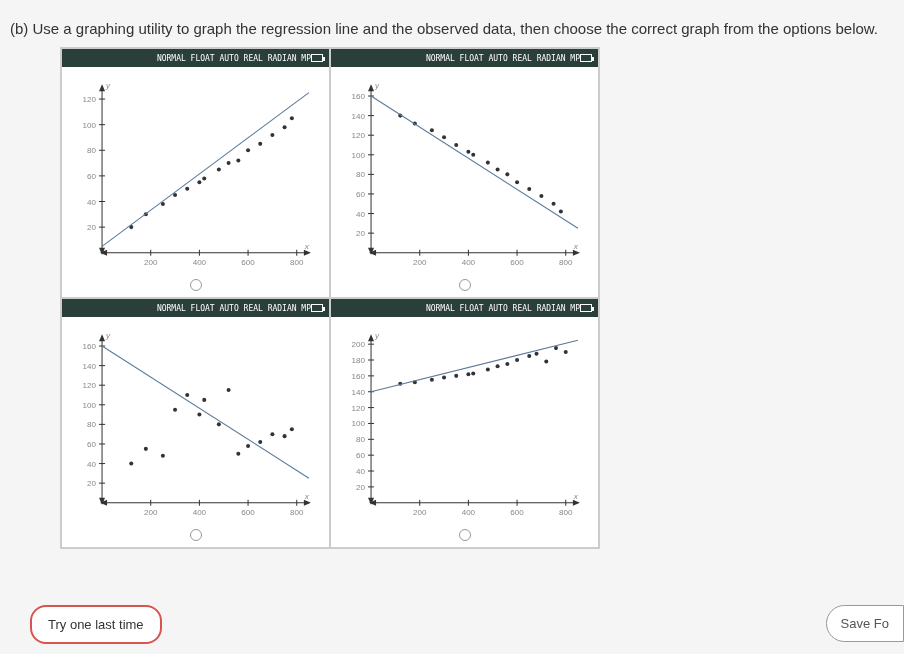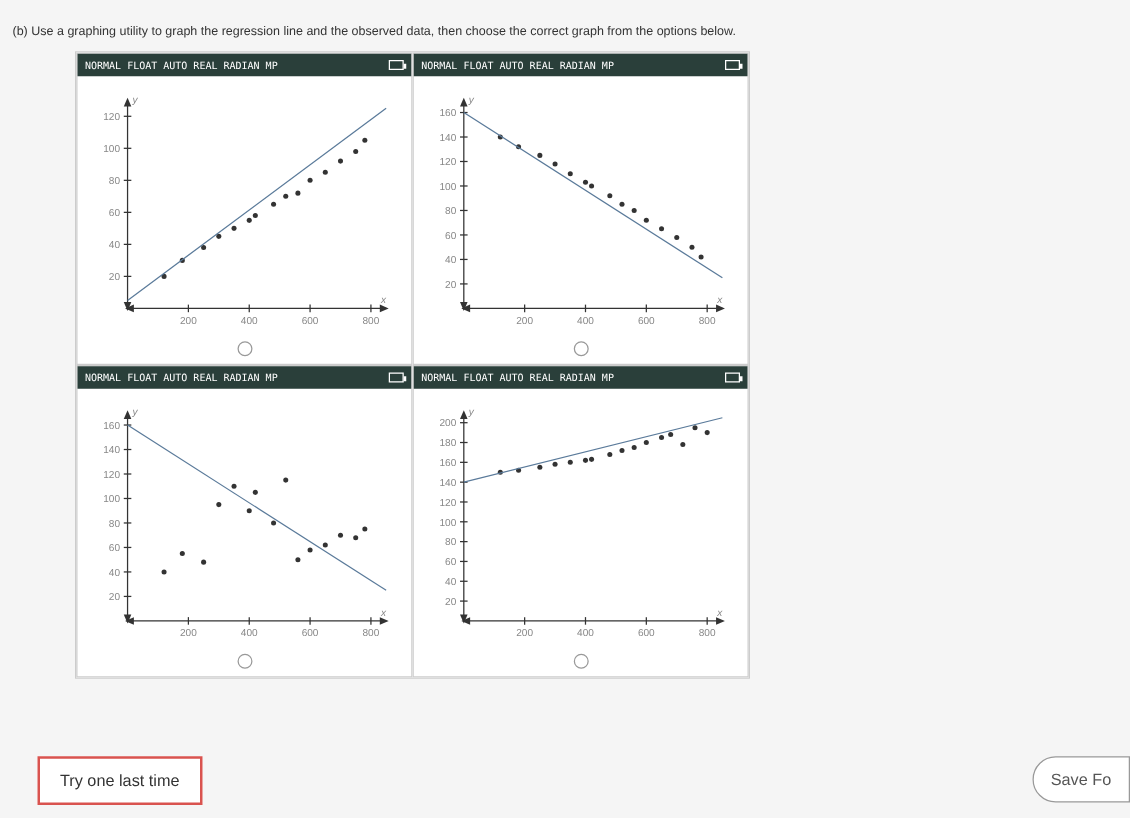--- a/index.html
+++ b/index.html
@@ -6,21 +6,21 @@
     body {
       font-family: Arial, sans-serif;
       background: #f5f5f5;
       width: 904px;
       height: 654px;
       overflow: hidden;
       position: relative;
     }
     .question-text {
       padding: 20px 10px 10px 10px;
-      font-size: 10px;
+      font-size: 15px;
       color: #333;
     }
     .charts-container {
       margin-left: 60px;
       width: 540px;
       border: 1px solid #ccc;
       background: #fff;
     }
     .chart-row {
       display: flex;
@@ -32,21 +32,21 @@
       position: relative;
       background: #fff;
     }
     .chart-header {
       background: #2a3f3a;
       color: #fff;
       font-size: 8px;
       font-family: monospace;
       padding: 3px 6px;
       display: flex;
-      justify-content: space-between;
+      justify-content: flex-end;
       align-items: center;
       height: 18px;
     }
     .header-battery {
       width: 12px;
       height: 8px;
       border: 1px solid #fff;
       position: relative;
       display: inline-block;
     }
@@ -87,21 +87,21 @@
       border: 1px solid #999;
       border-radius: 50%;
       background: #fff;
     }
     .try-button {
       position: absolute;
       left: 30px;
       bottom: 10px;
       padding: 10px 16px;
       border: 2px solid #d9534f;
-      border-radius: 0;
+      border-radius: 16px;
       background: #fff;
       color: #333;
       font-size: 13px;
       cursor: pointer;
     }
     .save-button {
       position: absolute;
       right: 0;
       bottom: 12px;
       padding: 10px 14px;

